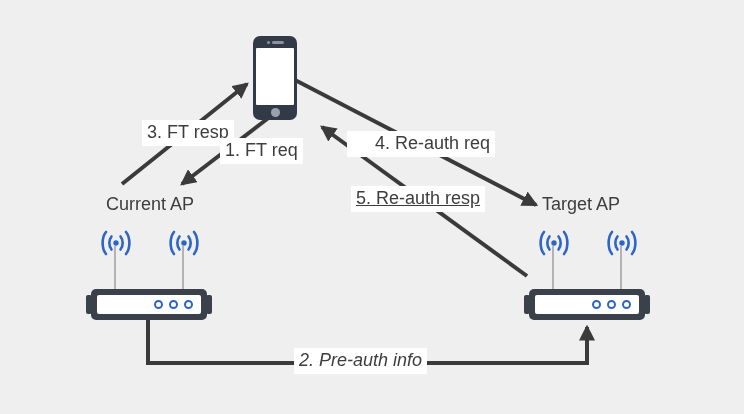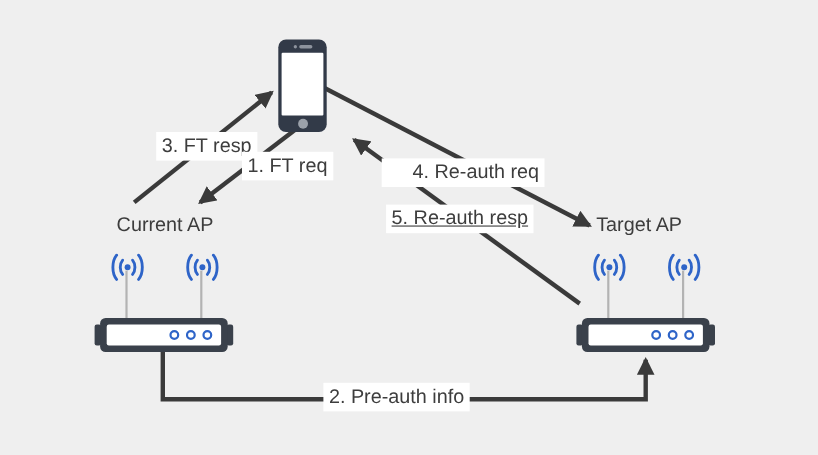--- a/index.html
+++ b/index.html
@@ -147,23 +147,23 @@
     </defs>
     <path d="M271 116 L182 184" stroke="#3a3a3a" stroke-width="4" fill="none" marker-end="url(#ah)"></path>
     <path d="M122 184 L247 84" stroke="#3a3a3a" stroke-width="4" fill="none" marker-end="url(#ah)"></path>
     <path d="M295 80 L536 205" stroke="#3a3a3a" stroke-width="4" fill="none" marker-end="url(#ah)"></path>
     <path d="M527 276 L322 127" stroke="#3a3a3a" stroke-width="4" fill="none" marker-end="url(#ah)"></path>
     <path d="M148 318 L148 363 L587 363 L587 327" stroke="#3a3a3a" stroke-width="4" fill="none" marker-end="url(#ah)"></path>
   </svg>
 
   <div class="msg-label" style="left:142px;top:120px;">3. FT resp</div>
   <div class="msg-label" style="left:184px;top:138px;margin-left:36px;">1. FT req</div>
-  <div class="msg-label" style="left:347px;top:144px;padding-left:28px;">4. Re-auth req</div>
+  <div class="msg-label" style="left:347px;top:131px;padding-left:28px;">4. Re-auth req</div>
   <div class="msg-label" style="left:351px;top:186px;text-decoration:underline;">5. Re-auth resp</div>
-  <div class="msg-label" style="left:294px;top:348px;">2. Pre-auth info</div>
+  <div class="msg-label" style="left:294px;top:348px;font-style:italic;">2. Pre-auth info</div>
 
   <div class="node-label" style="left:542px;top:193px;">Target AP</div>
   <div class="node-label" style="left:106px;top:193px;">Current AP</div>
 
   <div class="phone">
     <span class="camera"></span>
     <span class="speaker"></span>
     <span class="screen"></span>
     <span class="home"></span>
   </div>

